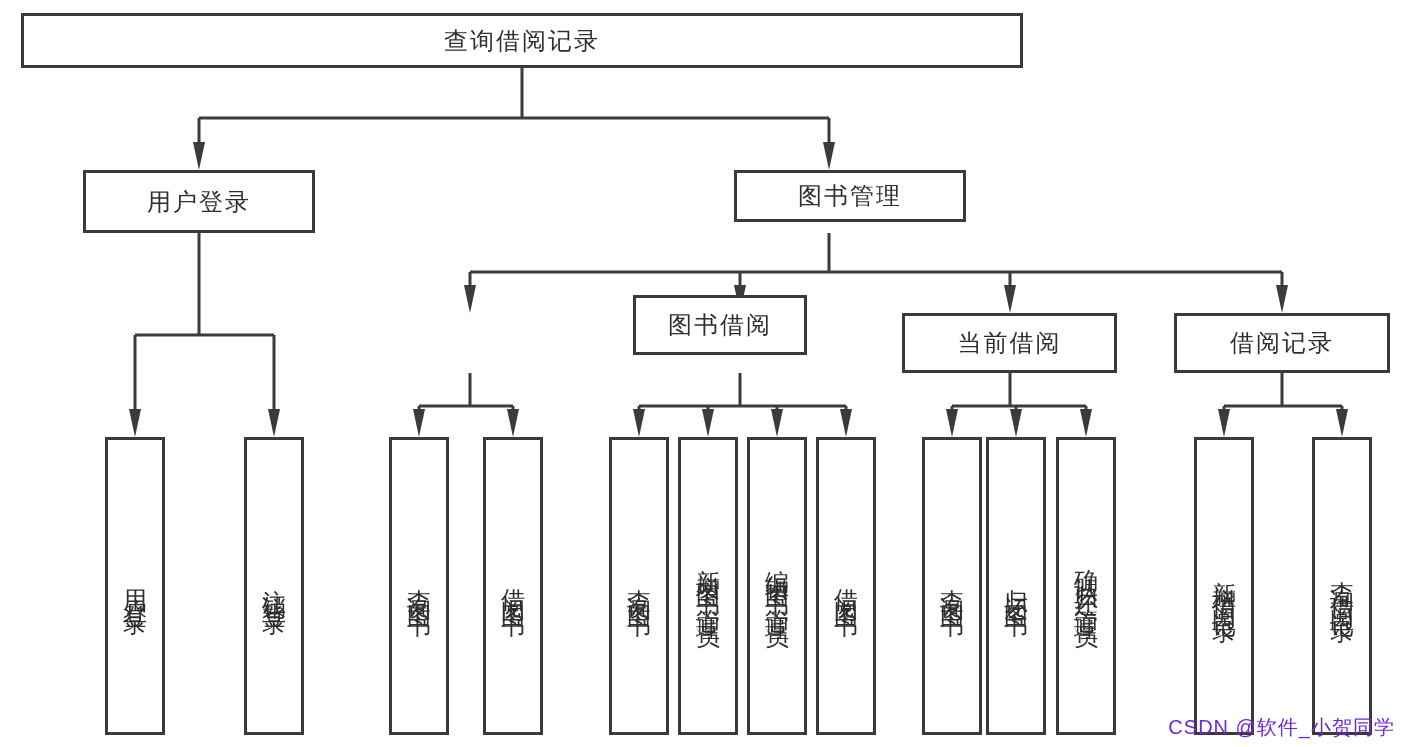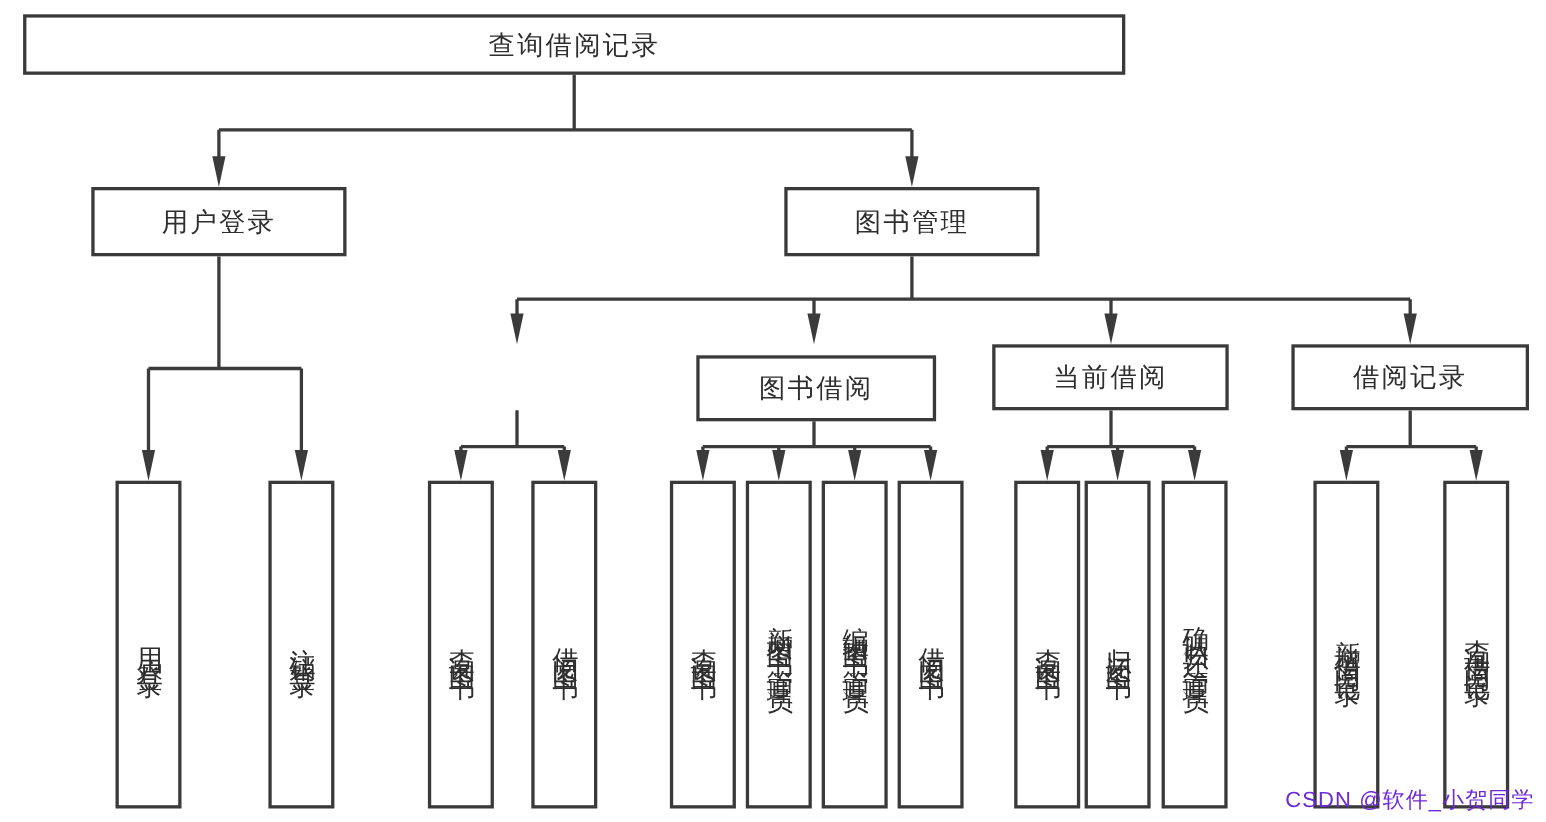--- a/index.html
+++ b/index.html
@@ -89,23 +89,23 @@
       <polygon points="1010,409 1022,409 1016,437"></polygon>
       <polygon points="1080,409 1092,409 1086,437"></polygon>
       <polygon points="1218,409 1230,409 1224,437"></polygon>
       <polygon points="1336,409 1348,409 1342,437"></polygon>
     </g>
   </svg>
 
   <div class="box h" style="left:21px;top:13px;width:1002px;height:55px">查询借阅记录</div>
 
   <div class="box h" style="left:83px;top:170px;width:232px;height:63px">用户登录</div>
-  <div class="box h" style="left:713px;top:170px;width:232px;height:63px">图书管理</div>
+  <div class="box h" style="left:734px;top:170px;width:232px;height:52px">图书管理</div>
 
-  <div class="box h" style="left:633px;top:323px;width:218px;height:60px">图书借阅</div>
+  <div class="box h" style="left:633px;top:295px;width:174px;height:60px">图书借阅</div>
   <div class="box h" style="left:902px;top:313px;width:215px;height:60px">当前借阅</div>
   <div class="box h" style="left:1174px;top:313px;width:216px;height:60px">借阅记录</div>
 
   <div class="box v" style="left:105px;top:437px;width:60px;height:298px">用户登录</div>
   <div class="box v" style="left:244px;top:437px;width:60px;height:298px">注销登录</div>
 
   <div class="box v" style="left:389px;top:437px;width:60px;height:298px">查询图书</div>
   <div class="box v" style="left:483px;top:437px;width:60px;height:298px">借阅图书</div>
 
   <div class="box v" style="left:609px;top:437px;width:60px;height:298px">查询图书</div>

